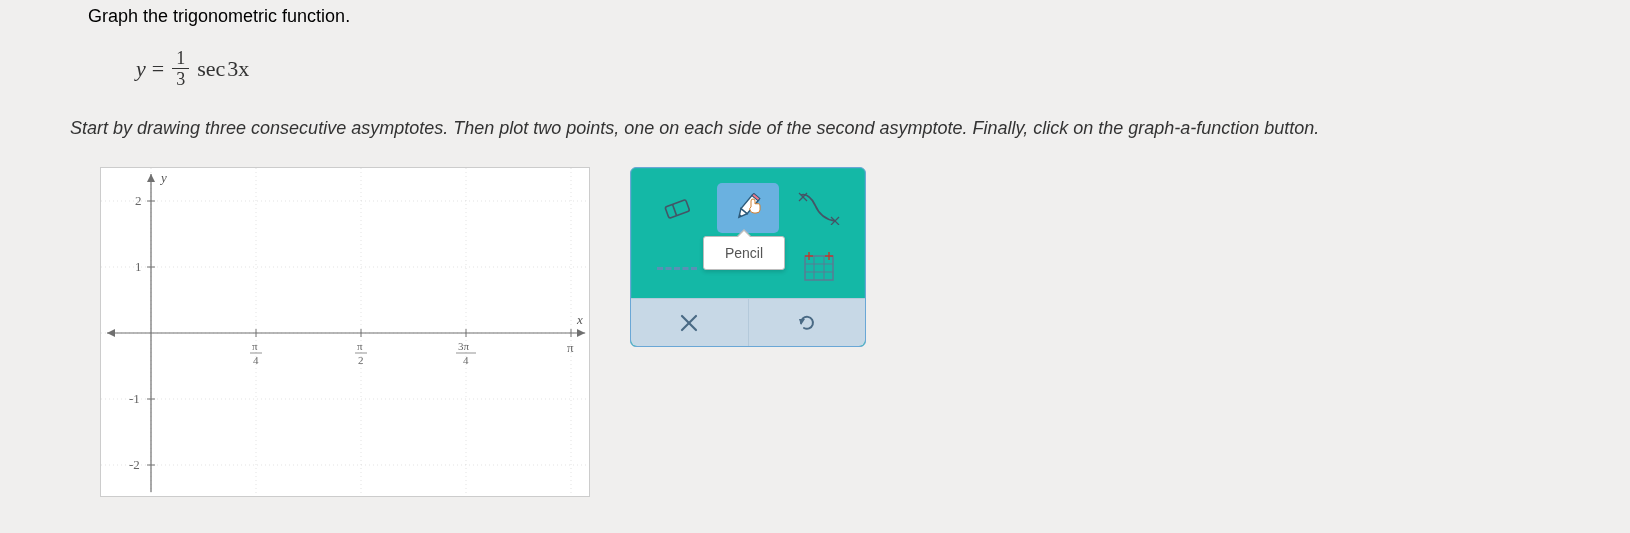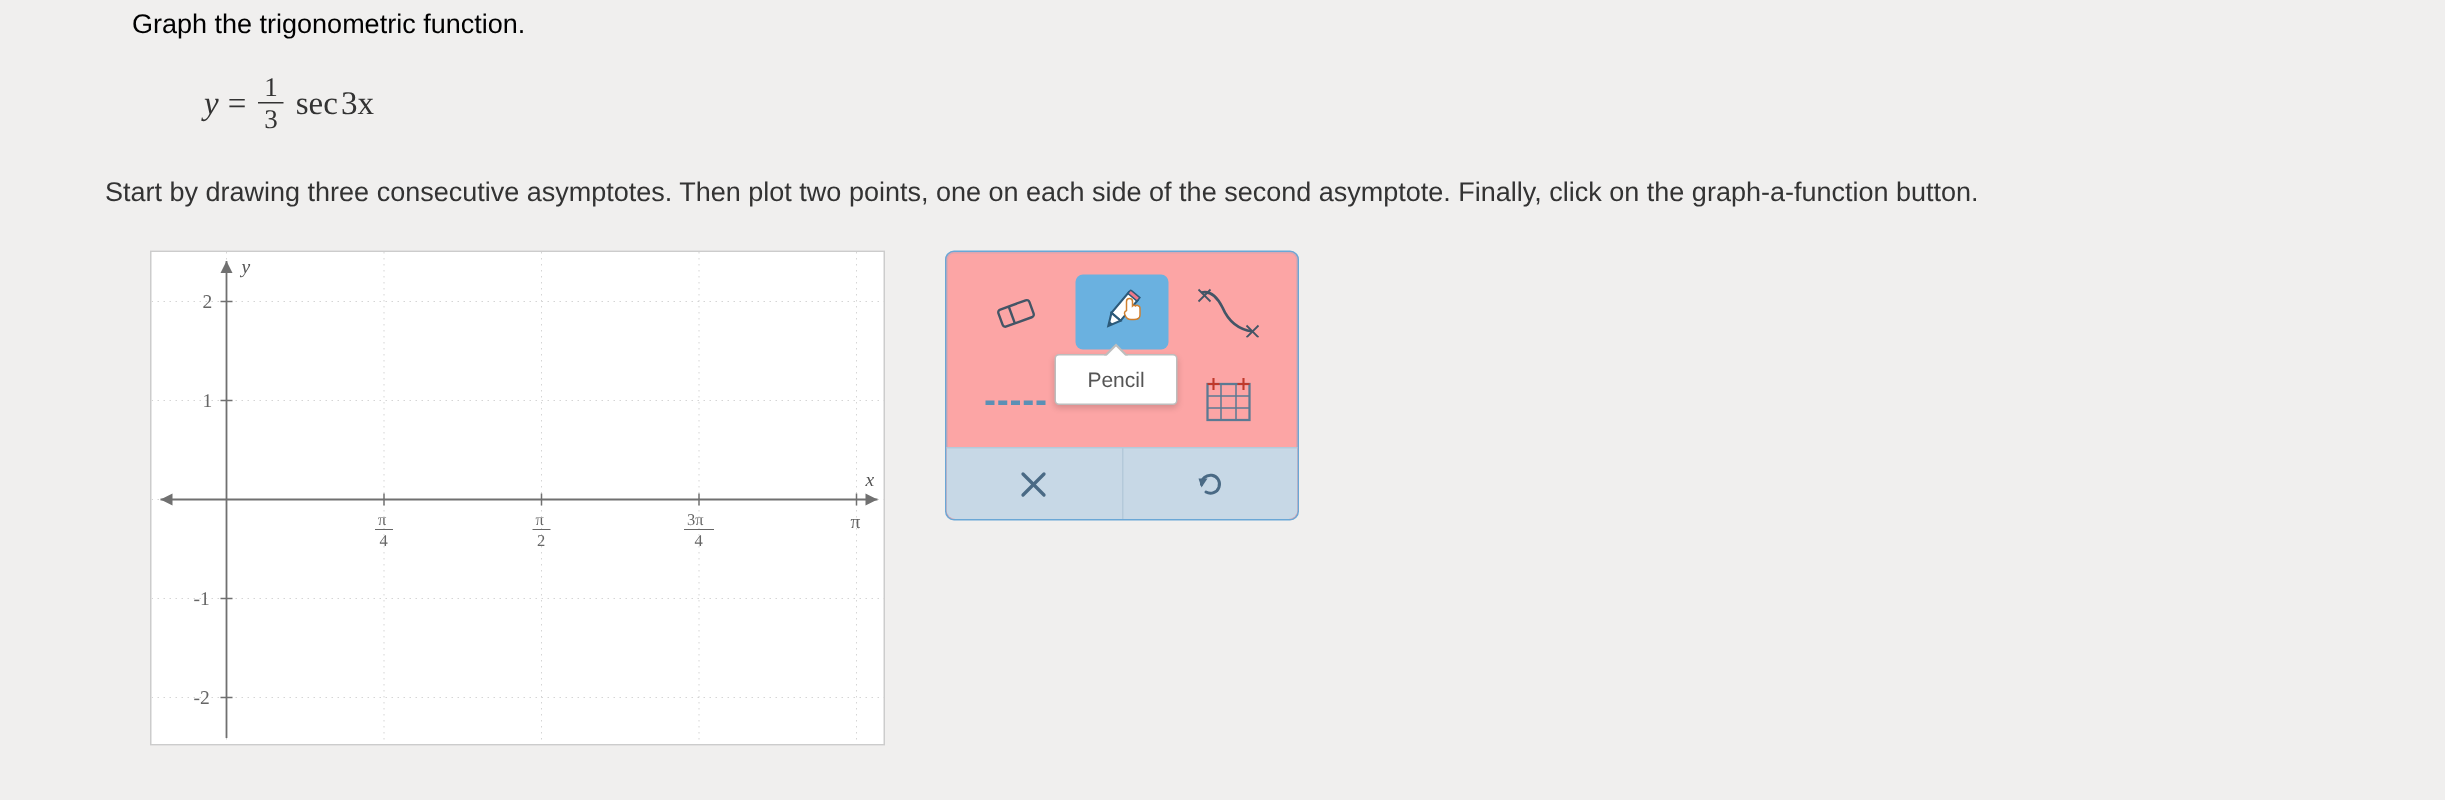--- a/index.html
+++ b/index.html
@@ -44,20 +44,21 @@
     padding: 0 4px 1px;
   }
   .equation .frac .den {
     padding-top: 1px;
   }
   .instructions {
     font-size: 18px;
     color: #333;
     margin-left: -18px;
     margin-bottom: 28px;
+    font-style: italic;
   }
 
   .work-area {
     display: flex;
     align-items: flex-start;
     gap: 40px;
     margin-left: 12px;
   }
 
   
@@ -84,21 +85,21 @@
     fill: #555;
   }
   .frac-tick text { font-family:"Times New Roman", serif; font-size:11px; fill:#666; }
   .frac-tick line { stroke:#666; stroke-width:0.7; }
 
   
   .tool-panel {
     width: 236px;
     border: 1px solid #6aa7d6;
     border-radius: 6px;
-    background: #fca5a5;
+    background: #14b8a6;
     box-shadow: 0 0 0 1px rgba(106,167,214,0.2) inset;
     padding: 10px;
     box-sizing: border-box;
     position: relative;
   }
   .tool-row {
     display: flex;
     justify-content: space-around;
     align-items: center;
     height: 60px;

